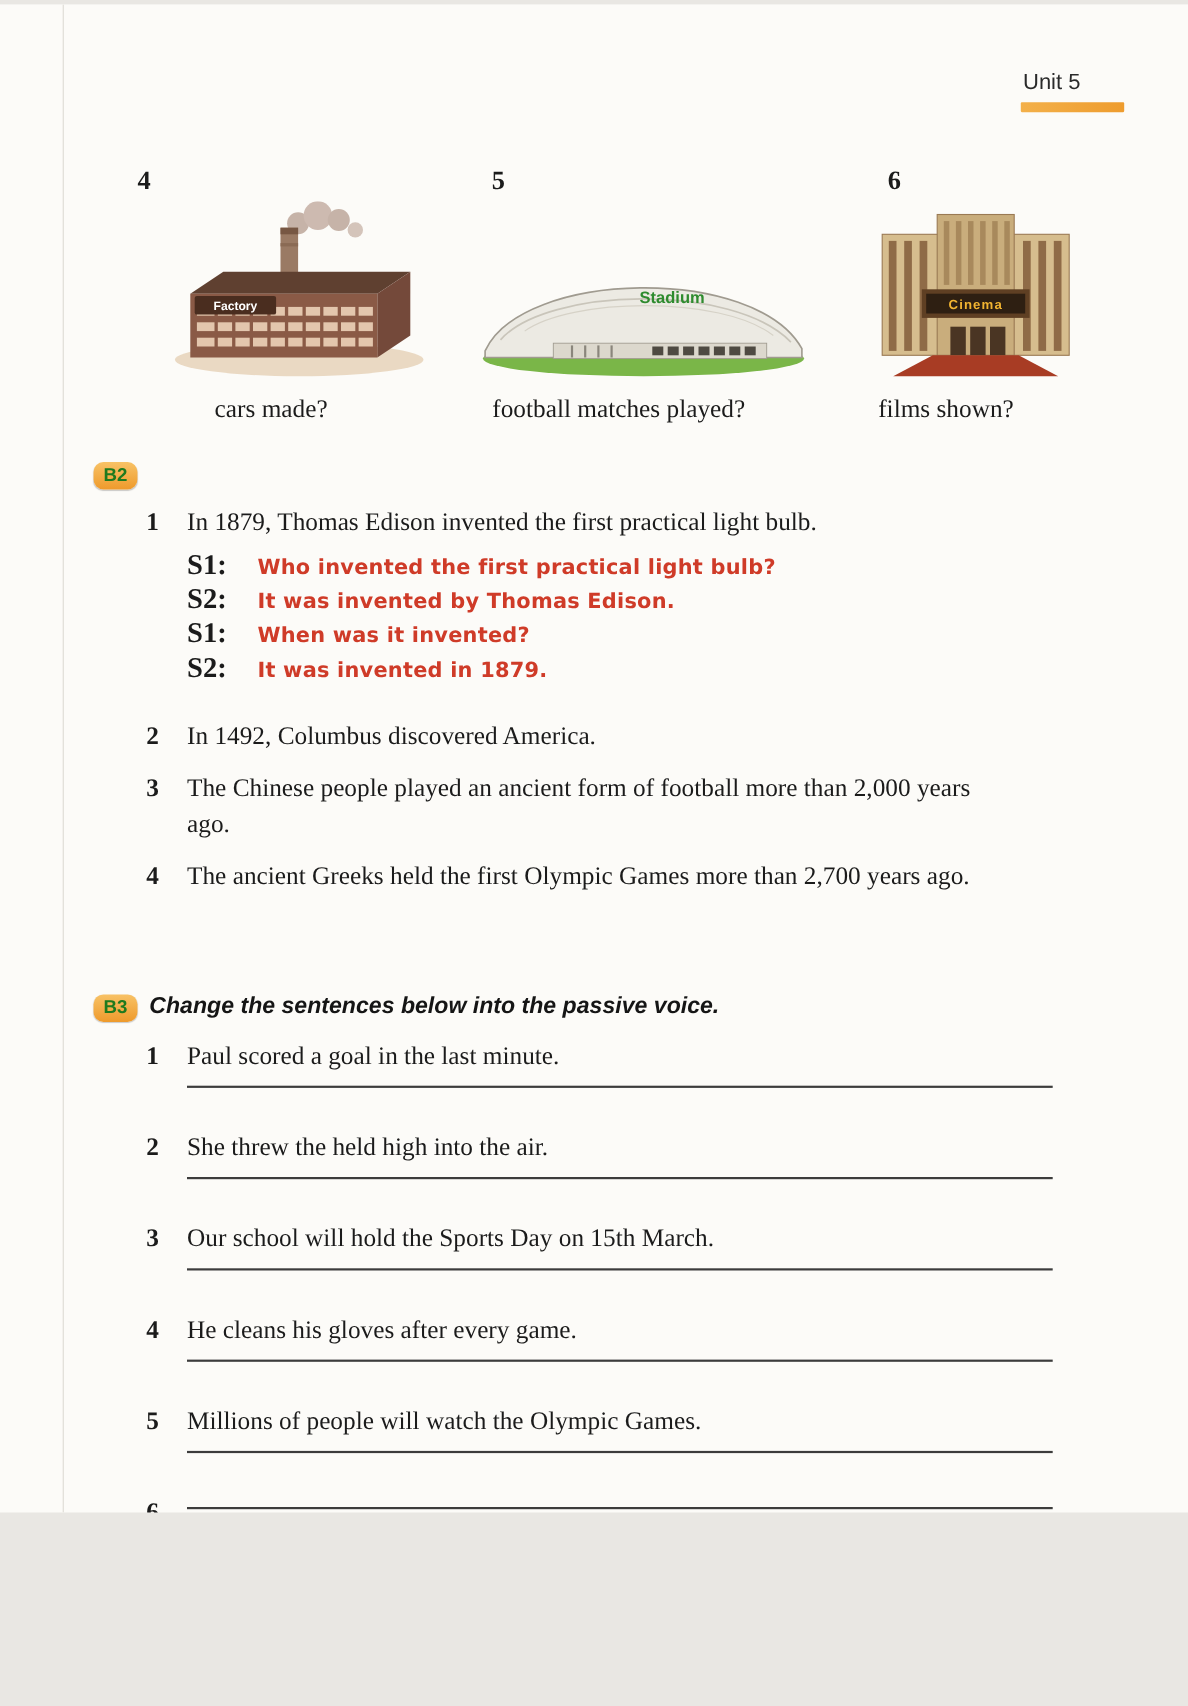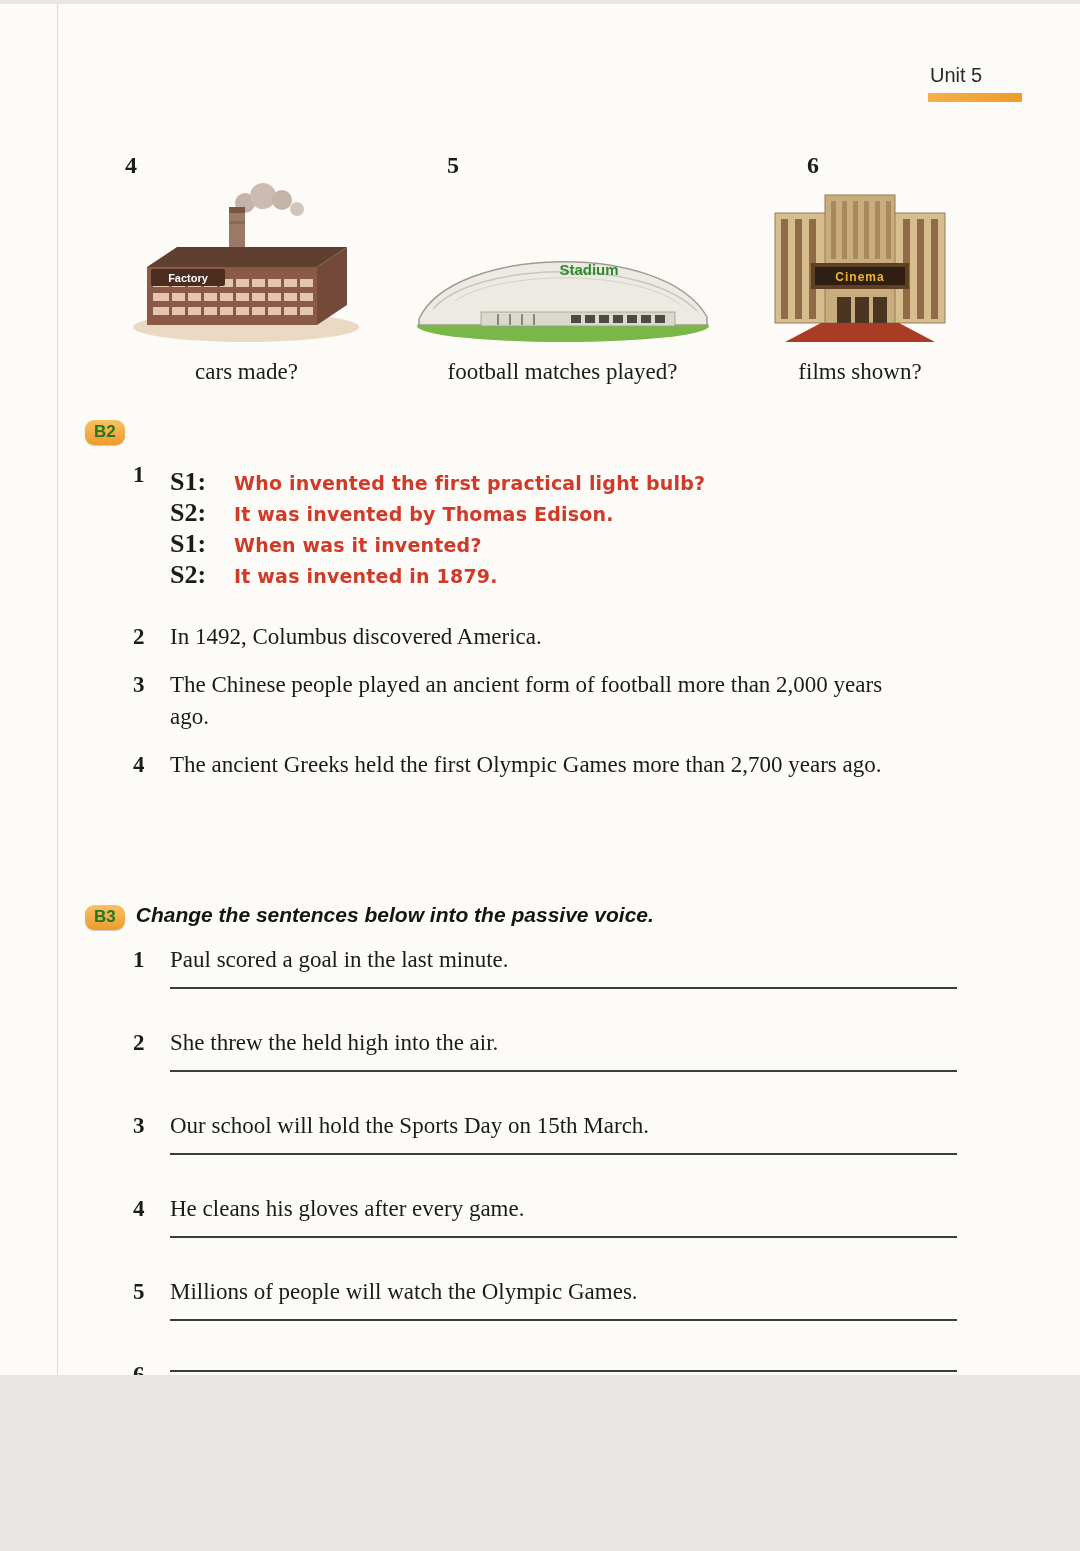--- a/index.html
+++ b/index.html
@@ -34,21 +34,21 @@
   
   .pictures { position:absolute; top:148px; left:103px; width:882px; display:flex; }
   .pic-cell { display:flex; flex-direction:column; }
   .pic-cell.c1 { width:287px; }
   .pic-cell.c2 { width:345px; }
   .pic-cell.c3 { width:250px; }
   .pic-num { font-size:24px; font-weight:700; }
   .pic-cell.c1 .pic-num { margin-left:22px; }
   .pic-cell.c2 .pic-num { margin-left:57px; }
   .pic-cell.c3 .pic-num { margin-left:72px; }
-  .pic-art { height:162px; display:flex; align-items:flex-end; justify-content:center; margin-top:2px; }
+  .pic-art { height:162px; display:flex; align-items:flex-end; justify-content:flex-end; margin-top:2px; }
   .pic-caption { margin-top:16px; font-size:23px; text-align:center; }
 
   
   .exercise { position:absolute; left:85px; width:872px; }
   .b2-block { top:416px; }
   .b3-block { top:896px; }
 
   .instruction-row { display:flex; align-items:baseline; }
   .badge {
     flex:none;
@@ -212,20 +212,21 @@
 
   <div class="exercise b2-block">
     <div class="instruction-row">
       <span class="badge">B2</span>
     </div>
     <div class="num-list">
 
       <div class="num-item">
         <span class="item-num">1</span>
         <div class="item-body">
+          <div class="item-text">In 1879, Thomas Edison invented the first practical light bulb.</div>
           <div class="dialogue">
             <div class="dialogue-row">
               <span class="speaker">S1:</span>
               <span class="dialogue-line">Who invented the first practical light bulb?</span>
             </div>
             <div class="dialogue-row">
               <span class="speaker">S2:</span>
               <span class="dialogue-line">It was invented by Thomas Edison.</span>
             </div>
             <div class="dialogue-row">

